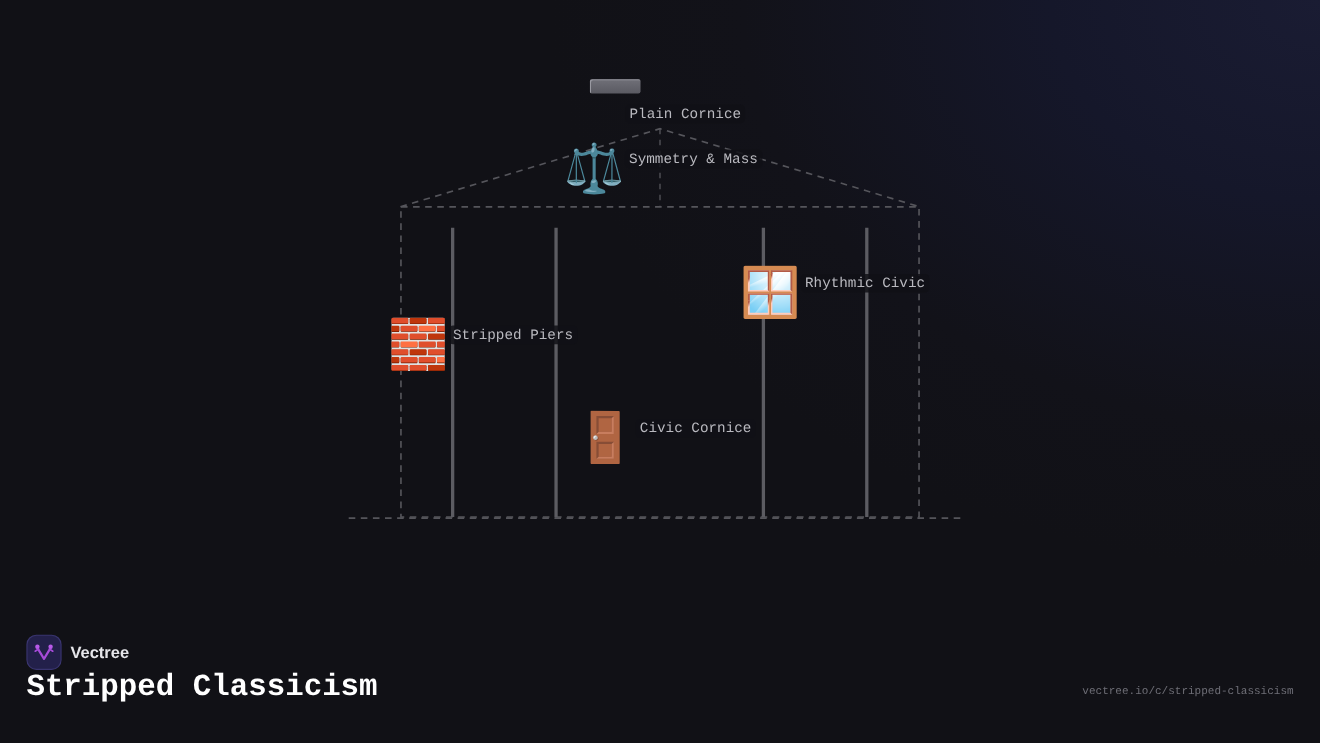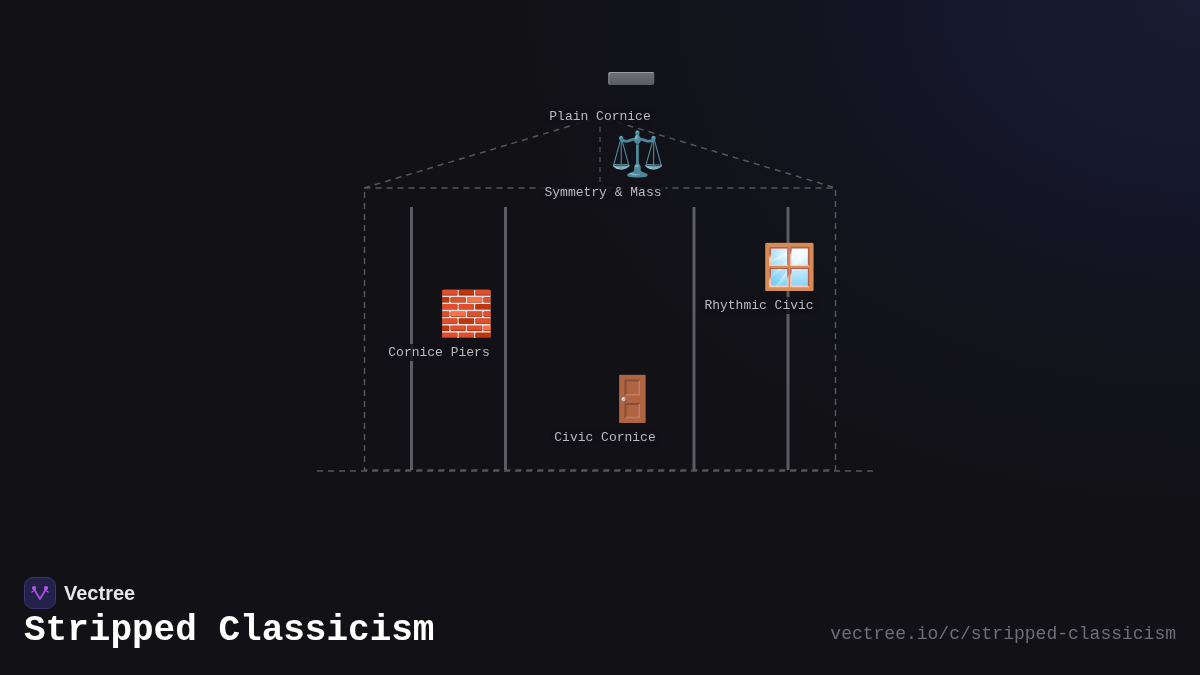--- a/index.html
+++ b/index.html
@@ -2,41 +2,41 @@
 <html><head>
 <meta charset="utf-8">
 <style>
   html, body { margin:0; padding:0; }
   body {
     width:1200px; height:675px; overflow:hidden; position:relative;
     background: radial-gradient(ellipse 700px 520px at 1200px 0px, #1a1c33 0%, #15172a 35%, #121219 75%, #111116 100%), #111116;
     font-family: "Liberation Mono", "DejaVu Sans Mono", monospace;
   }
   .diagram { position:absolute; left:0; top:0; width:1200px; height:675px; }
-  .node { position:absolute; display:flex; flex-direction:column; align-items:flex-end; transform:translateX(-50%); }
+  .node { position:absolute; display:flex; flex-direction:row; align-items:flex-start; transform:translateX(-50%); }
   .node .emoji { font-size:44px; line-height:48px; height:48px; font-family:"DejaVu Sans", sans-serif; }
   .node .label {
     font-size:13px; color:#b9b9bf; white-space:nowrap; margin-top:6px;
     background: rgba(17,17,22,0.85); padding:1px 4px; border-radius:4px;
   }
   .cornice-bar {
     width:46px; height:13px; background:linear-gradient(#707078,#5a5a62);
     border-radius:2px; box-shadow: inset 1px 1px 0 #9a9aa2;
   }
   .brand { position:absolute; left:24px; top:577px; display:flex; align-items:center; gap:8px; }
   .logo {
     width:32px; height:32px; border-radius:9px; background:#23204a;
     border:1px solid #3a3570; box-sizing:border-box; display:flex; align-items:center; justify-content:center;
   }
-  .brand-name { font-family:"Liberation Sans", "DejaVu Sans", sans-serif; font-weight:bold; font-size:20px; color:#e6e6ea; }
+  .brand-name { font-family:"Liberation Sans", "DejaVu Sans", sans-serif; font-weight:bold; font-size:15px; color:#e6e6ea; }
   .title {
-    position:absolute; left:24px; top:610px; font-size:36px; font-weight:bold; color:#ffffff;
+    position:absolute; left:24px; top:610px; font-size:28px; font-weight:bold; color:#ffffff;
     font-family:"Liberation Mono", "DejaVu Sans Mono", monospace; letter-spacing:0px;
   }
-  .url { position:absolute; right:24px; top:624px; font-size:18px; color:#6e6e76; }
+  .url { position:absolute; right:24px; top:624px; font-size:10px; color:#6e6e76; }
 </style>
 </head>
 <body>
 
 <svg class="diagram" width="1200" height="675" viewBox="0 0 1200 675">
 
   <polyline points="364,188 600,117 836,188" fill="none" stroke="#55555b" stroke-width="1.5" stroke-dasharray="6,5"></polyline>
 
   <line x1="600" y1="117" x2="600" y2="188" stroke="#55555b" stroke-width="1.2" stroke-dasharray="5,5"></line>
 
@@ -55,21 +55,21 @@
   <div class="label" style="margin-top:23px; margin-left:-14px;">Plain Cornice</div>
 </div>
 
 <div class="node" style="left:603px; top:130px;">
   <div class="emoji">⚖️</div>
   <div class="label">Symmetry &amp; Mass</div>
 </div>
 
 <div class="node" style="left:439px; top:290px;">
   <div class="emoji">🧱</div>
-  <div class="label">Cornice Piers</div>
+  <div class="label">Stripped Piers</div>
 </div>
 
 <div class="node" style="left:759px; top:243px;">
   <div class="emoji">🪟</div>
   <div class="label">Rhythmic Civic</div>
 </div>
 
 <div class="node" style="left:605px; top:375px;">
   <div class="emoji">🚪</div>
   <div class="label">Civic Cornice</div>

